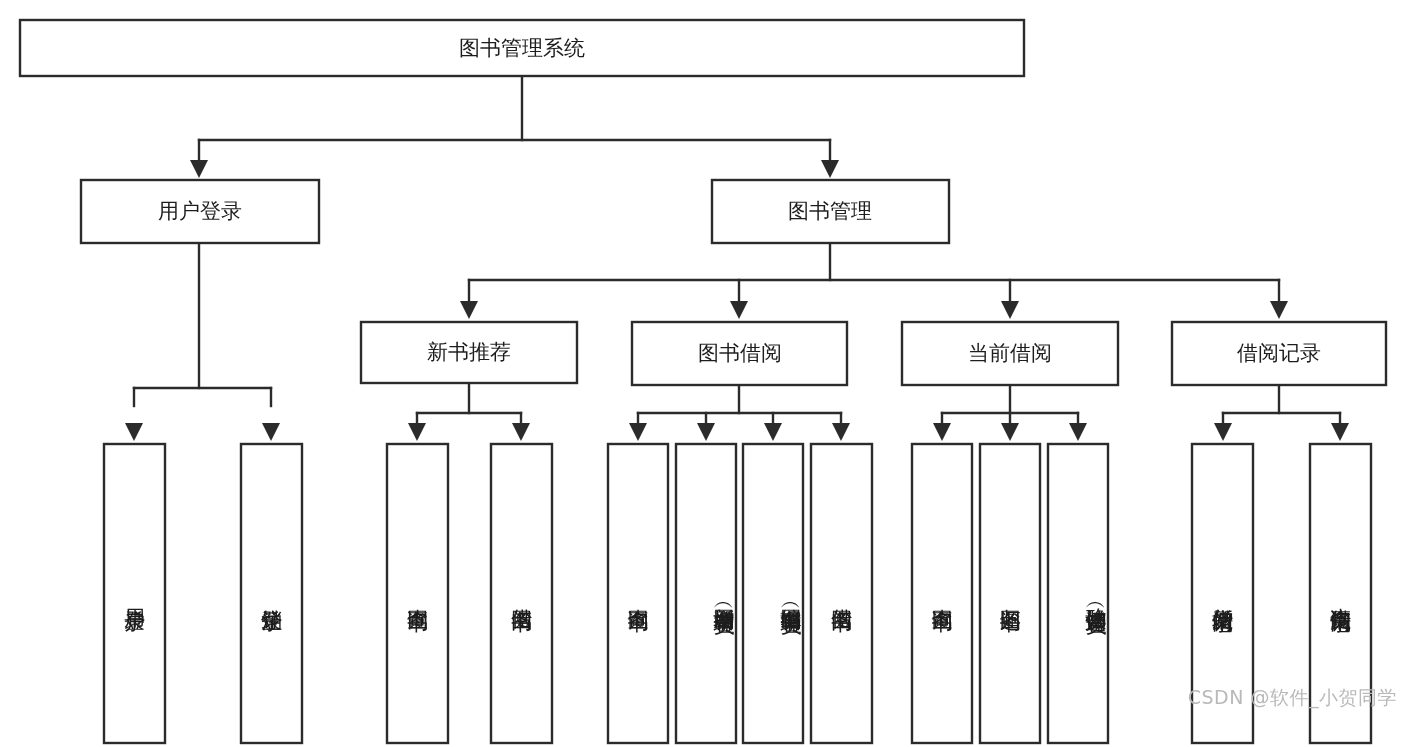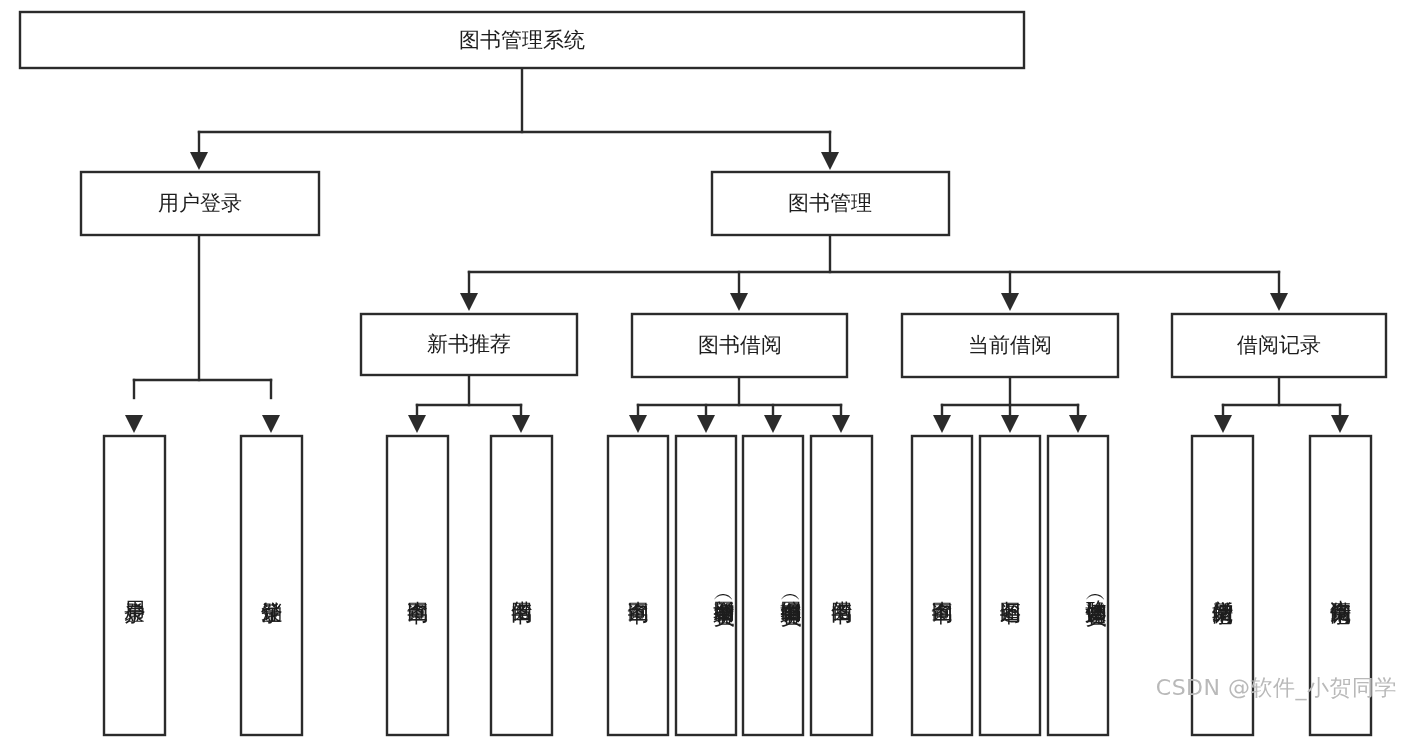--- a/index.html
+++ b/index.html
@@ -11,20 +11,21 @@
     width: 1405px;
     height: 747px;
     overflow: hidden;
     font-family: "DejaVu Sans", "Liberation Sans", sans-serif;
   }
   #diagram-root {
     position: relative;
     width: 1405px;
     height: 707px;
     background: #ffffff;
+    margin-top: 8px;
   }
   svg.diagram-svg {
     position: absolute;
     top: 0;
     left: 0;
     width: 1405px;
     height: 747px;
     display: block;
   }
   .node-box {
@@ -63,21 +64,21 @@
     justify-content: center;
     text-align: center;
     white-space: nowrap;
     pointer-events: none;
   }
   .watermark {
     position: absolute;
     right: 8px;
     bottom: 4px;
     font-family: "DejaVu Sans", "Liberation Sans", sans-serif;
-    font-size: 22px;
+    font-size: 19px;
     color: #b9b9b9;
     letter-spacing: 0.5px;
     white-space: nowrap;
   }
 </style>
 </head>
 <body>
 
 <div id="diagram-root">
 

